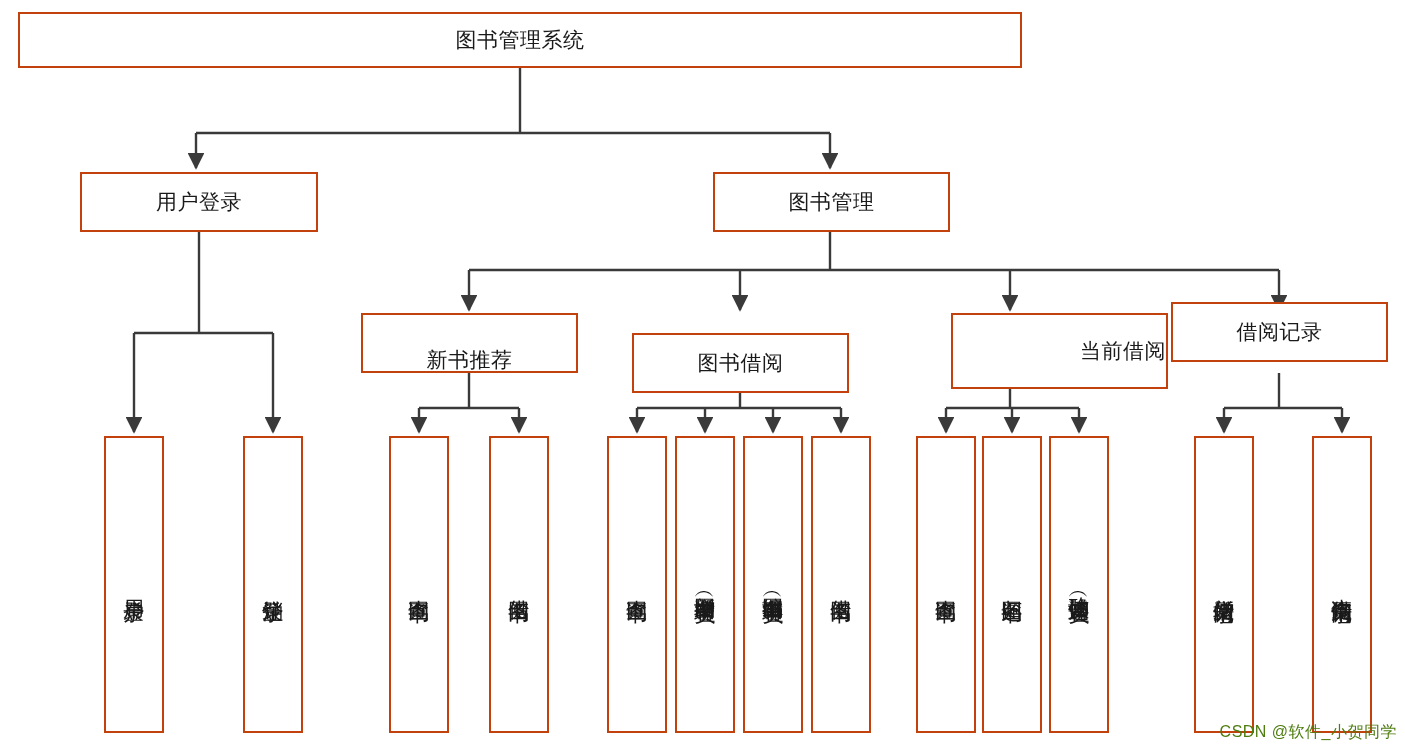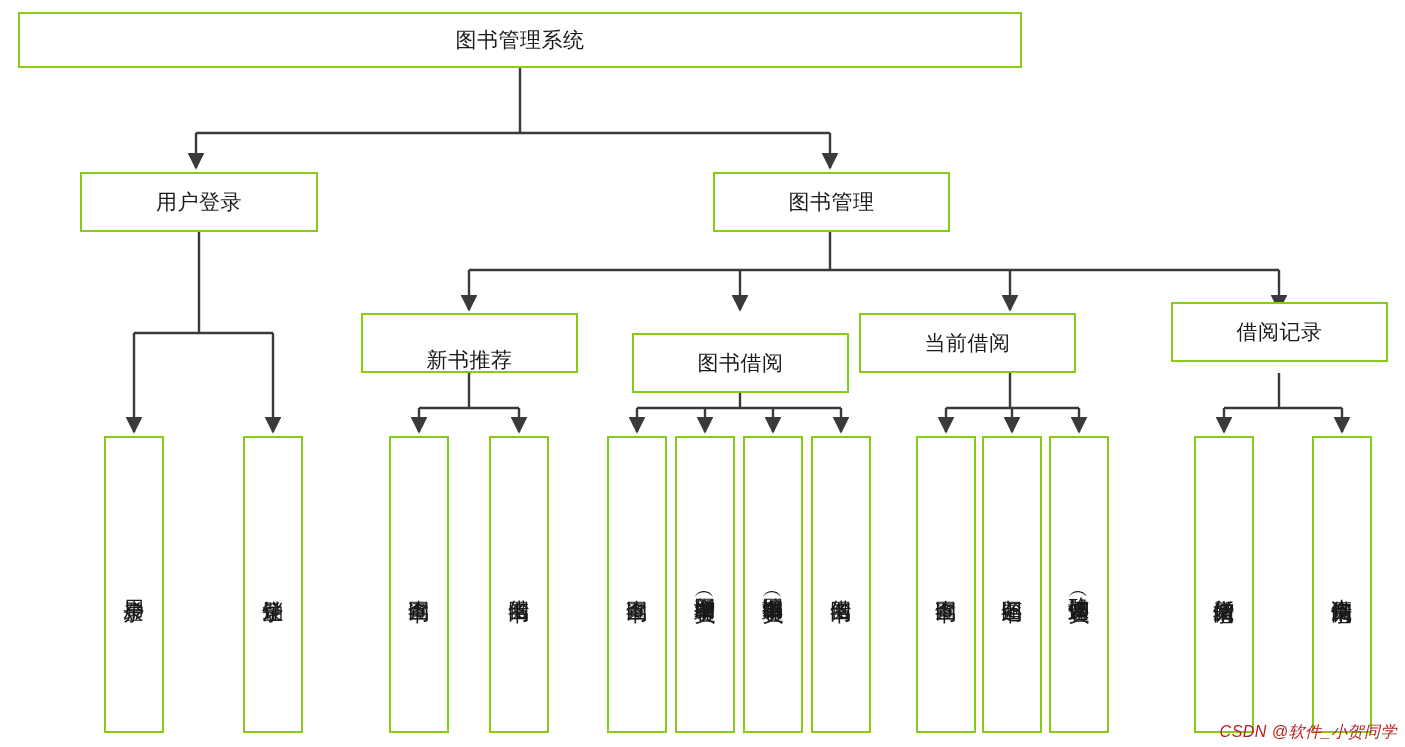--- a/index.html
+++ b/index.html
@@ -21,21 +21,21 @@
     position: absolute;
     left: 0;
     top: 0;
     width: 1405px;
     height: 747px;
     pointer-events: none;
   }
   .node {
     position: absolute;
     box-sizing: border-box;
-    border: 2px solid #84cc16;
+    border: 2px solid #c2410c;
     background: #ffffff;
     display: flex;
     align-items: center;
     justify-content: center;
     color: #1a1a1a;
   }
   .node.horiz {
     font-size: 21px;
     letter-spacing: 0.5px;
     line-height: 1.1;
@@ -51,25 +51,24 @@
   }
   .node.vert > span {
     writing-mode: vertical-rl;
     text-orientation: upright;
   }
   .watermark {
     position: absolute;
     right: 8px;
     bottom: 4px;
     font-size: 16px;
-    color: #b91c1c;
+    color: #4d7c0f;
     letter-spacing: 0.5px;
     white-space: nowrap;
     user-select: none;
-    font-style: italic;
   }
 </style>
 </head>
 <body>
 
 <div id="canvas">
 
   <svg id="edges" viewBox="0 0 1405 747" width="1405" height="747" xmlns="http://www.w3.org/2000/svg">
     <defs>
       <marker id="arrow" viewBox="0 0 10 10" refX="9" refY="5" markerWidth="7" markerHeight="7" orient="auto-start-reverse">
@@ -130,21 +129,21 @@
   <div class="node horiz" style="left:713px; top:172px; width:237px; height:60px;">
     <span>图书管理</span>
   </div>
 
   <div class="node horiz" style="left:361px; top:313px; width:217px; height:60px;align-items:flex-end;">
     <span>新书推荐</span>
   </div>
   <div class="node horiz" style="left:632px; top:313px; width:217px; height:60px;margin-top:20px;">
     <span>图书借阅</span>
   </div>
-  <div class="node horiz" style="left:859px; top:313px; width:217px; height:60px;">
+  <div class="node horiz" style="left:951px; top:313px; width:217px; height:76px;justify-content:flex-end;">
     <span>当前借阅</span>
   </div>
   <div class="node horiz" style="left:1171px; top:302px; width:217px; height:60px;">
     <span>借阅记录</span>
   </div>
 
   <div class="node vert" style="left:104px; top:436px; width:60px; height:297px;">
     <span>用户登录</span>
   </div>
   <div class="node vert" style="left:243px; top:436px; width:60px; height:297px;">

